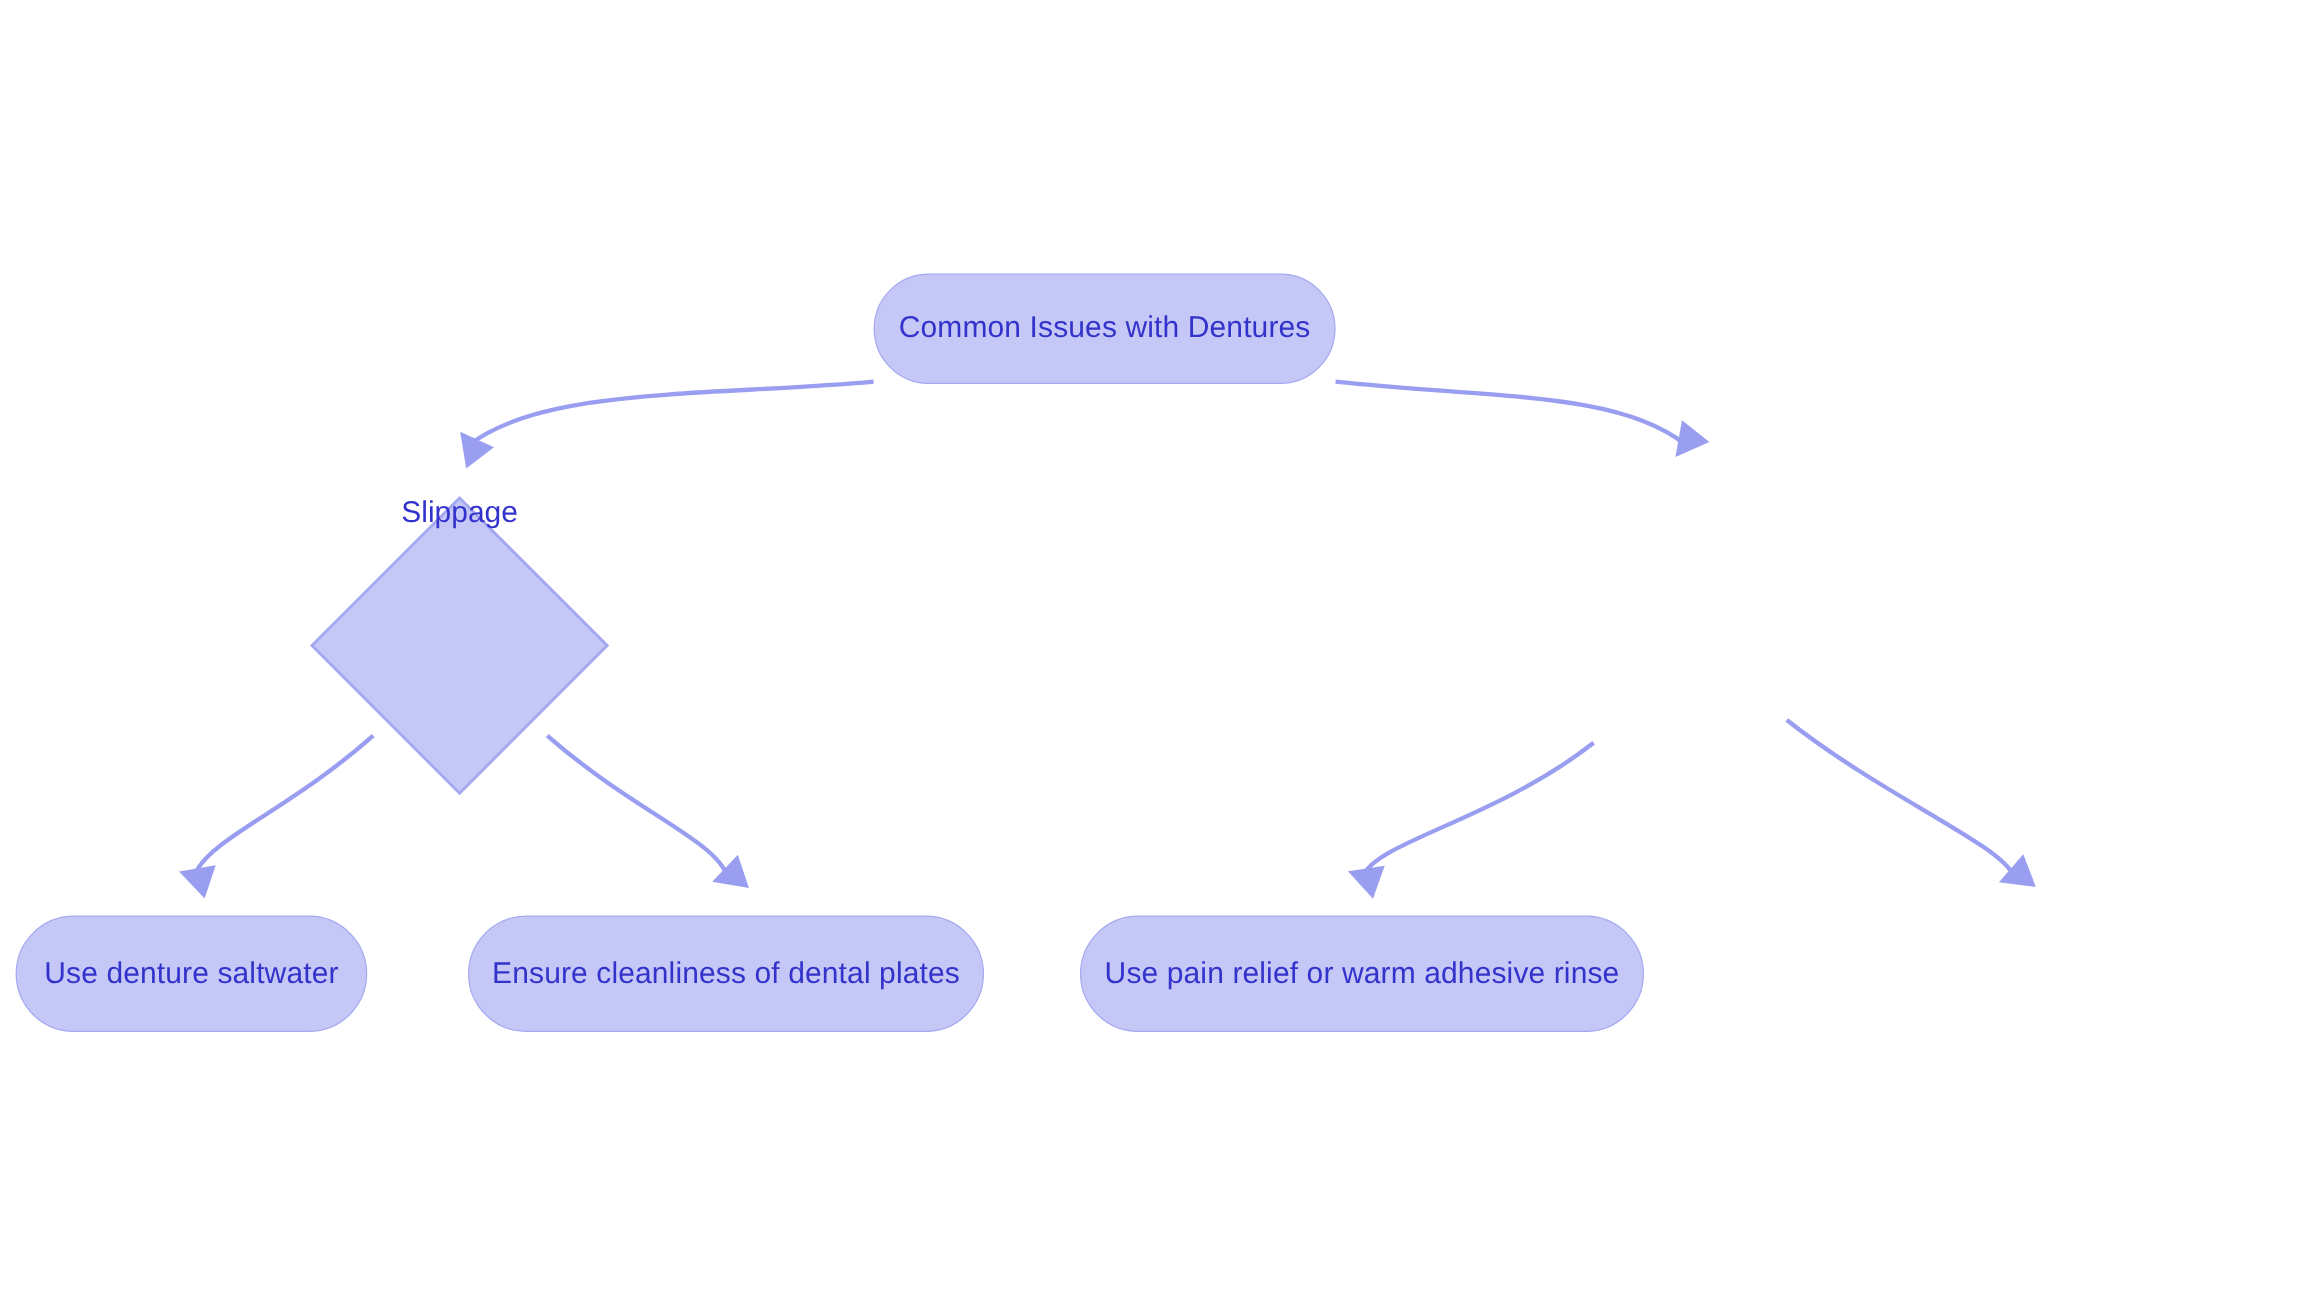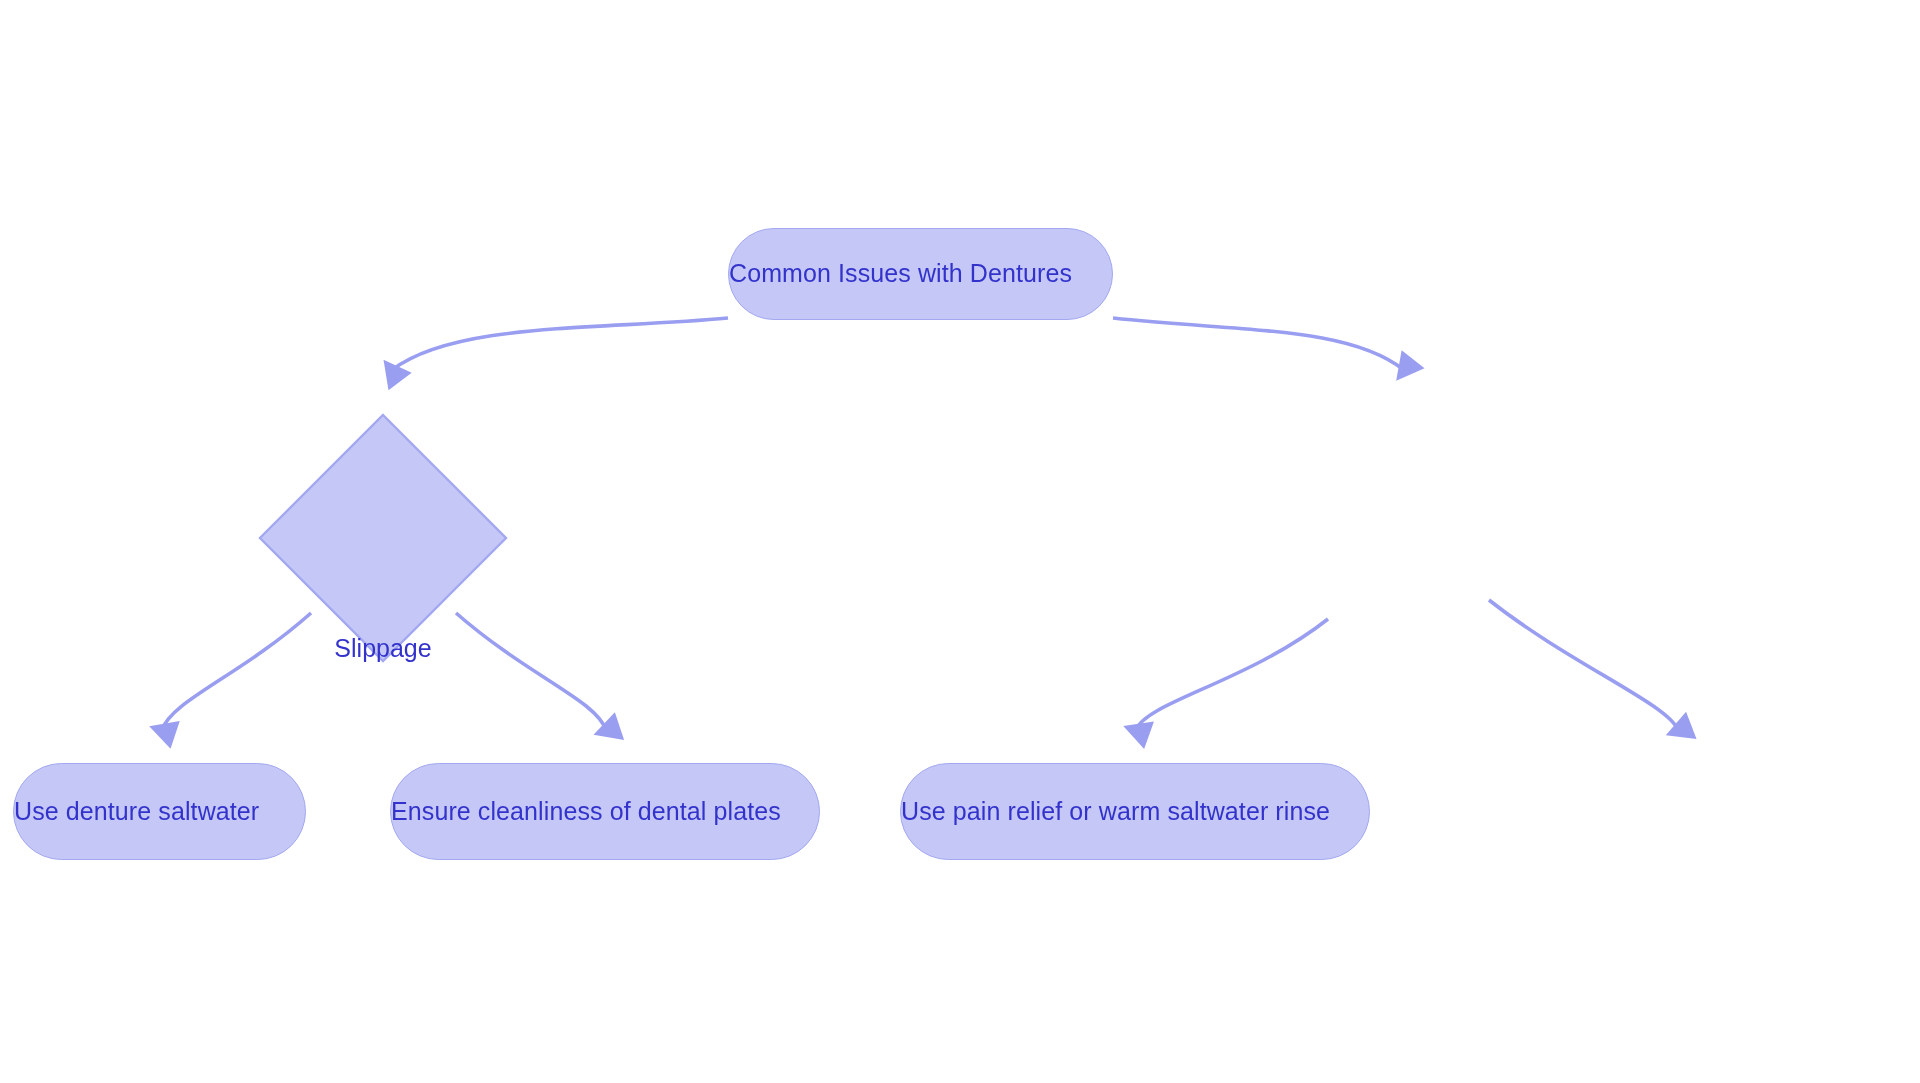--- a/index.html
+++ b/index.html
@@ -24,40 +24,41 @@
     top: 0;
     width: 1920px;
     height: 1083px;
     pointer-events: none;
   }
   .node {
     position: absolute;
     box-sizing: border-box;
     display: flex;
     align-items: center;
+    justify-content: center;
     color: #3333cc;
     background: #c5c8f7;
     border: 1.6px solid #a3a8f0;
   }
   .node-round {
     border-radius: 999px;
   }
   .node-label {
     font-size: 25px;
     line-height: 1.1;
     color: #3333cc;
     letter-spacing: 0.1px;
     white-space: nowrap;
     text-align: center;
     font-weight: 400;
   }
   .diamond-wrap {
     position: absolute;
     display: flex;
-    align-items: flex-end;
+    align-items: flex-start;
     justify-content: center;
   }
   .diamond-shape {
     position: absolute;
     left: 0;
     top: 0;
     width: 100%;
     height: 100%;
   }
   .diamond-label {
@@ -107,17 +108,17 @@
 
   <div class="node node-round" style="left:13px; top:763px; width:293px; height:97px;">
     <span class="node-label">Use denture saltwater</span>
   </div>
 
   <div class="node node-round" style="left:390px; top:763px; width:430px; height:97px;">
     <span class="node-label">Ensure cleanliness of dental plates</span>
   </div>
 
   <div class="node node-round" style="left:900px; top:763px; width:470px; height:97px;">
-    <span class="node-label">Use pain relief or warm saltwater rinse</span>
+    <span class="node-label">Use pain relief or warm adhesive rinse</span>
   </div>
 
 
 </div>
 
 </body></html>

